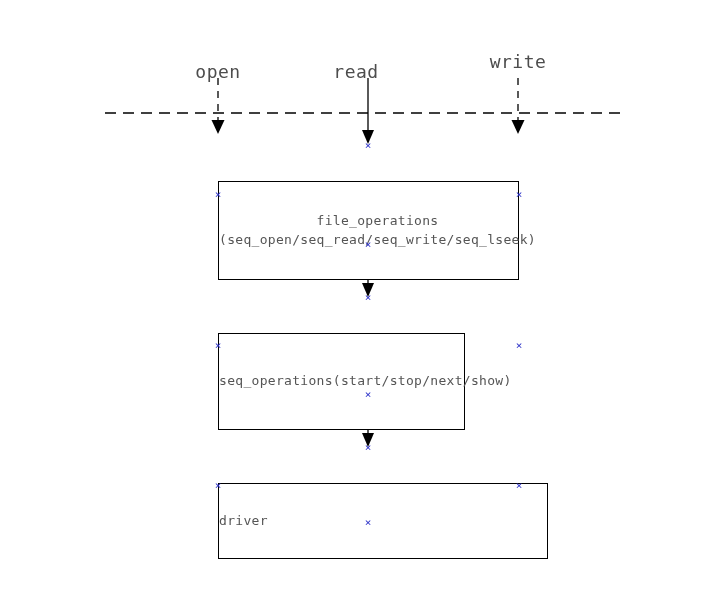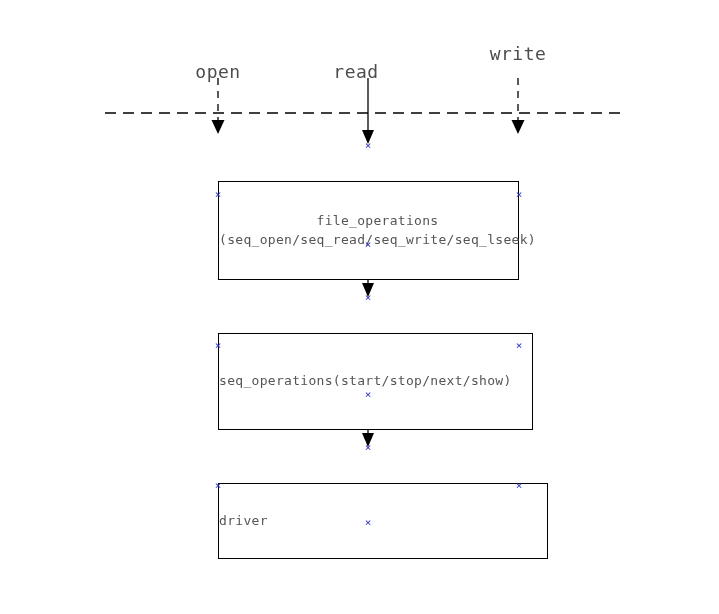--- a/index.html
+++ b/index.html
@@ -91,28 +91,28 @@
   </g>
 
   <g>
     <line x1="368" y1="394" x2="368" y2="434" stroke="#000000" stroke-width="1.3"></line>
     <path d="M362,433 L374,433 L368,447 Z" fill="#000000"></path>
   </g>
 </svg>
 
 <div class="port-label" style="left:218px; top:63px;">open</div>
 <div class="port-label" style="left:356px; top:63px;">read</div>
-<div class="port-label" style="left:518px; top:45px;text-align:right;">write</div>
+<div class="port-label" style="left:518px; top:53px;text-align:right;">write</div>
 
 <div class="node-box" style="left:218px; top:145px; width:301px; height:99px;">
   <div class="node-text">file_operations
 (seq_open/seq_read/seq_write/seq_lseek)</div>
 </div>
 
-<div class="node-box" style="left:218px; top:297px; width:315px; height:97px;">
+<div class="node-box" style="left:218px; top:297px; width:247px; height:97px;">
   <div class="node-text">seq_operations(start/stop/next/show)</div>
 </div>
 
 <div class="node-box" style="left:218px; top:447px; width:330px; height:76px;">
   <div class="node-text">driver</div>
 </div>
 
 <div class="port-x" style="left:368px; top:145px;">×</div>
 <div class="port-x" style="left:218px; top:194px;">×</div>
 <div class="port-x" style="left:519px; top:194px;">×</div>

